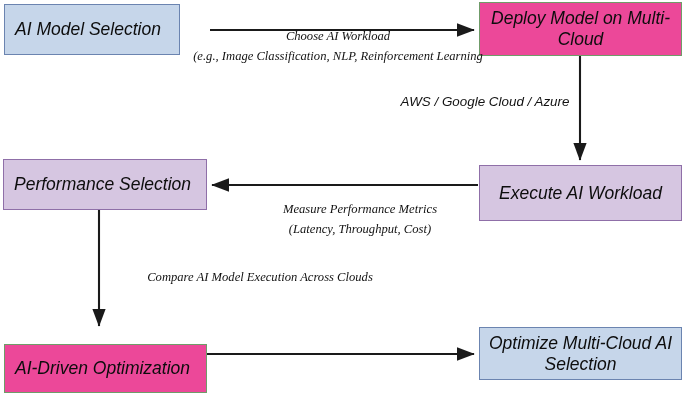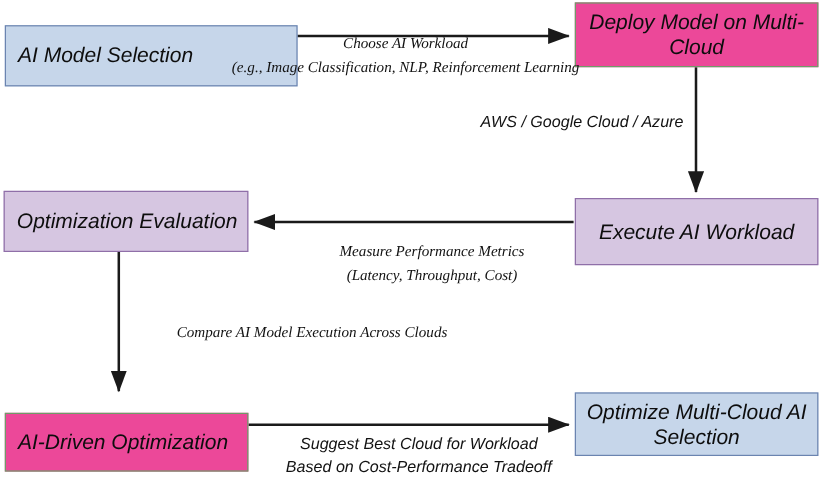--- a/index.html
+++ b/index.html
@@ -30,21 +30,21 @@
     color: #0d0d0d;
     font-family: "Liberation Sans", sans-serif;
     padding: 2px 6px;
   }
   .node.blue   { background: #c6d6ea; border: 1.3px solid #6b84b0; }
   .node.green  { background: #ec4899; border: 1.3px solid #6f9c69; }
   .node.purple { background: #d6c6e1; border: 1.3px solid #8f6fa8; }
 
   .node.left-align { justify-content: flex-start; padding-left: 10px; }
 
-  #node-ai-model-selection { left: 4px;   top: 21px;    width: 244px; height: 51px; }
+  #node-ai-model-selection { left: 4px;   top: 4px;    width: 176px; height: 51px; }
   #node-deploy-model       { left: 479px; top: 2px;    width: 203px; height: 54px; }
   #node-performance-eval   { left: 3px;   top: 159px;  width: 204px; height: 51px; }
   #node-execute-workload   { left: 479px; top: 165px;  width: 203px; height: 56px; }
   #node-ai-optimization    { left: 4px;   top: 330px;  width: 203px; height: 49px; margin-top: 14px; }
   #node-optimize-deploy    { left: 479px; top: 327px;  width: 203px; height: 53px; }
 
   
   #connectors {
     position: absolute;
     left: 0; top: 0;
@@ -98,34 +98,32 @@
 
     <line x1="99" y1="210" x2="99" y2="326" stroke="#1a1a1a" stroke-width="2.1" marker-end="url(#arrowhead)"></line>
 
     <line x1="207" y1="354" x2="474" y2="354" stroke="#1a1a1a" stroke-width="2.1" marker-end="url(#arrowhead)"></line>
   </svg>
 
   <div class="node blue left-align" id="node-ai-model-selection">AI Model Selection</div>
 
   <div class="node green" id="node-deploy-model">Deploy Model on Multi-Cloud</div>
 
-  <div class="node purple left-align" id="node-performance-eval">Optimization Evaluation</div>
+  <div class="node purple left-align" id="node-performance-eval">Performance Selection</div>
 
   <div class="node purple" id="node-execute-workload">Execute AI Workload</div>
 
   <div class="node green left-align" id="node-ai-optimization">AI-Driven Optimization</div>
 
   <div class="node blue" id="node-optimize-deploy">Optimize Multi-Cloud AI Selection</div>
 
   <div class="edge-label sans-label" id="label-cloud-providers">AWS / Google Cloud / Azure</div>
 
   <div class="edge-label serif-label" id="label-choose-workload">Choose AI Workload
 (e.g., Image Classification, NLP, Reinforcement Learning</div>
 
   <div class="edge-label serif-label" id="label-measure-metrics">Measure Performance Metrics
 (Latency, Throughput, Cost)</div>
 
   <div class="edge-label serif-label" id="label-compare-models">Compare AI Model Execution Across Clouds</div>
 
-  <div class="edge-label sans-label" id="label-suggest-cloud">Suggest Best Cloud for Workload
-Based on Cost-Performance Tradeoff</div>
 
 </div>
 
 </body></html>

